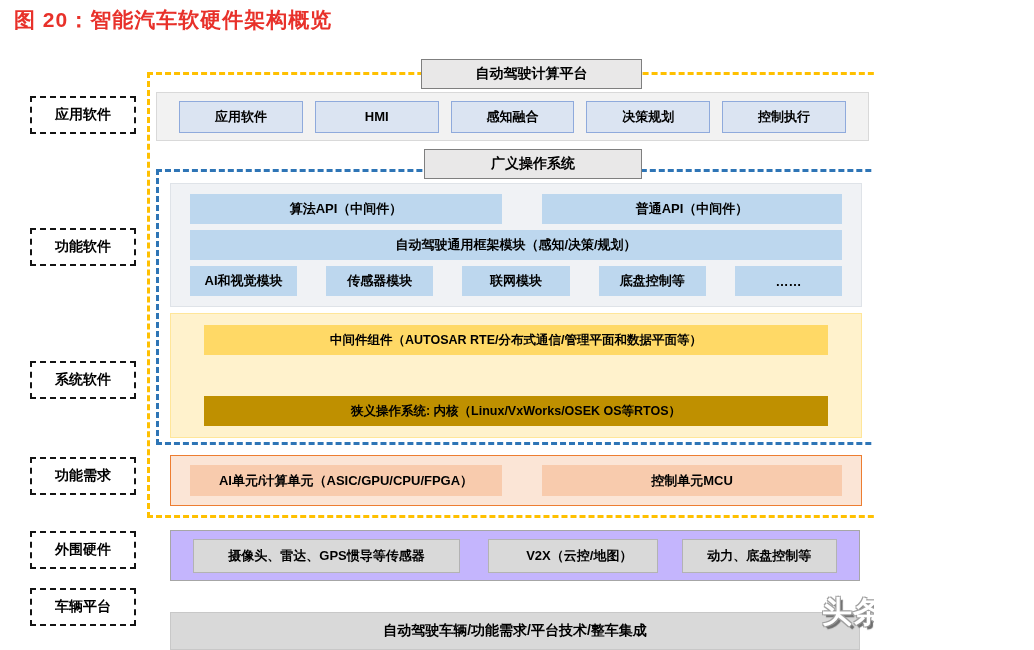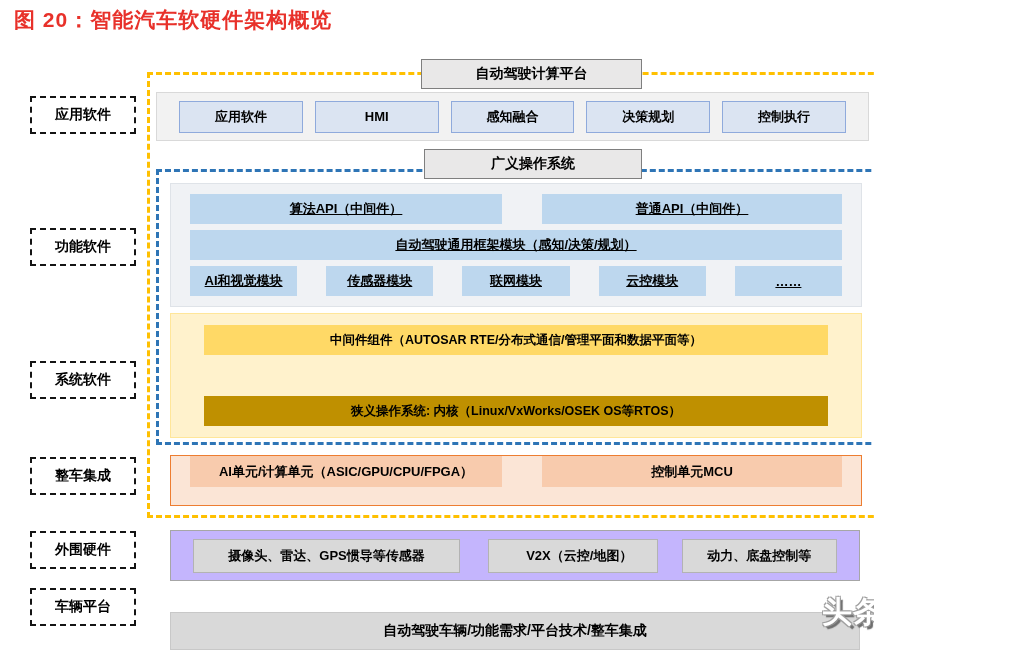--- a/index.html
+++ b/index.html
@@ -36,36 +36,36 @@
     display:flex;align-items:center;gap:12px;padding:0 22px;z-index:3;
   }
   .app-box{flex:1;height:32px;background:#dbe4f2;border:1px solid #8faadc;}
   
   .func{
     left:170px;top:183px;width:692px;height:124px;background:#f0f2f5;border:1px solid #dfe3e8;
     padding:10px 19px;display:flex;flex-direction:column;justify-content:space-between;z-index:3;
   }
   .frow{display:flex;justify-content:space-between;height:30px;}
   .frow3{display:flex;gap:29px;height:30px;}
-  .blue-box{background:#bdd7ee;height:30px;text-decoration:underline;}
+  .blue-box{background:#bdd7ee;height:30px;}
   .w1{width:312px;}
   .w2{width:300px;}
   .full{width:100%;}
   .m5{flex:1;}
   
   .sys{
     left:170px;top:313px;width:692px;height:125px;background:#fff2cc;border:1px solid #ffe699;
     padding:11px 33px;display:flex;flex-direction:column;justify-content:space-between;z-index:3;gap:6px;
   }
   .y-box{background:#ffd966;height:30px;width:100%;font-size:12.5px;}
   .k-box{background:#bf9000;height:30px;width:100%;font-size:12.5px;}
   
   .hw{
     left:170px;top:455px;width:692px;height:51px;background:#fbe5d6;border:1px solid #ed7d31;
-    display:flex;justify-content:space-between;padding:0 19px;z-index:3;
+    display:flex;align-items:center;justify-content:space-between;padding:0 19px;z-index:3;
   }
   .o-box{background:#f8cbad;height:31px;}
   
   .gcol{
     top:86px;width:33px;height:421px;background:#e2efda;border:1px solid #a9d08e;z-index:4;
     display:flex;align-items:center;justify-content:center;
     writing-mode:vertical-rl;text-orientation:mixed;
     font-size:14px;font-weight:bold;letter-spacing:5px;line-height:33px;
   }
   .gc1{left:880px;}
@@ -97,21 +97,21 @@
 <div class="canvas">
 
   <div class="abs title">图 20：智能汽车软硬件架构概览</div>
 
   <div class="abs dash-yellow"></div>
   <div class="abs dash-blue"></div>
 
   <div class="abs lbl" style="top:96px">应用软件</div>
   <div class="abs lbl" style="top:228px">功能软件</div>
   <div class="abs lbl" style="top:361px">系统软件</div>
-  <div class="abs lbl" style="top:457px">整车集成</div>
+  <div class="abs lbl" style="top:457px">功能需求</div>
   <div class="abs lbl" style="top:531px">外围硬件</div>
   <div class="abs lbl" style="top:588px">车辆平台</div>
 
   <div class="abs hdr" style="left:424px;top:149px;width:218px;height:30px;">广义操作系统</div>
   <div class="abs hdr" style="left:421px;top:59px;width:221px;height:30px;">自动驾驶计算平台</div>
 
   <div class="abs app-row">
     <div class="b app-box">应用软件</div>
     <div class="b app-box">HMI</div>
     <div class="b app-box">感知融合</div>
@@ -124,21 +124,21 @@
       <div class="b blue-box w1">算法API（中间件）</div>
       <div class="b blue-box w2">普通API（中间件）</div>
     </div>
     <div class="frow">
       <div class="b blue-box full">自动驾驶通用框架模块（感知/决策/规划）</div>
     </div>
     <div class="frow3">
       <div class="b blue-box m5">AI和视觉模块</div>
       <div class="b blue-box m5">传感器模块</div>
       <div class="b blue-box m5">联网模块</div>
-      <div class="b blue-box m5">云控模块</div>
+      <div class="b blue-box m5">底盘控制等</div>
       <div class="b blue-box m5">……</div>
     </div>
   </div>
 
   <div class="abs sys">
     <div class="b y-box">中间件组件（AUTOSAR RTE/分布式通信/管理平面和数据平面等）</div>
     <div class="b k-box">狭义操作系统: 内核（Linux/VxWorks/OSEK OS等RTOS）</div>
   </div>
 
   <div class="abs hw">

